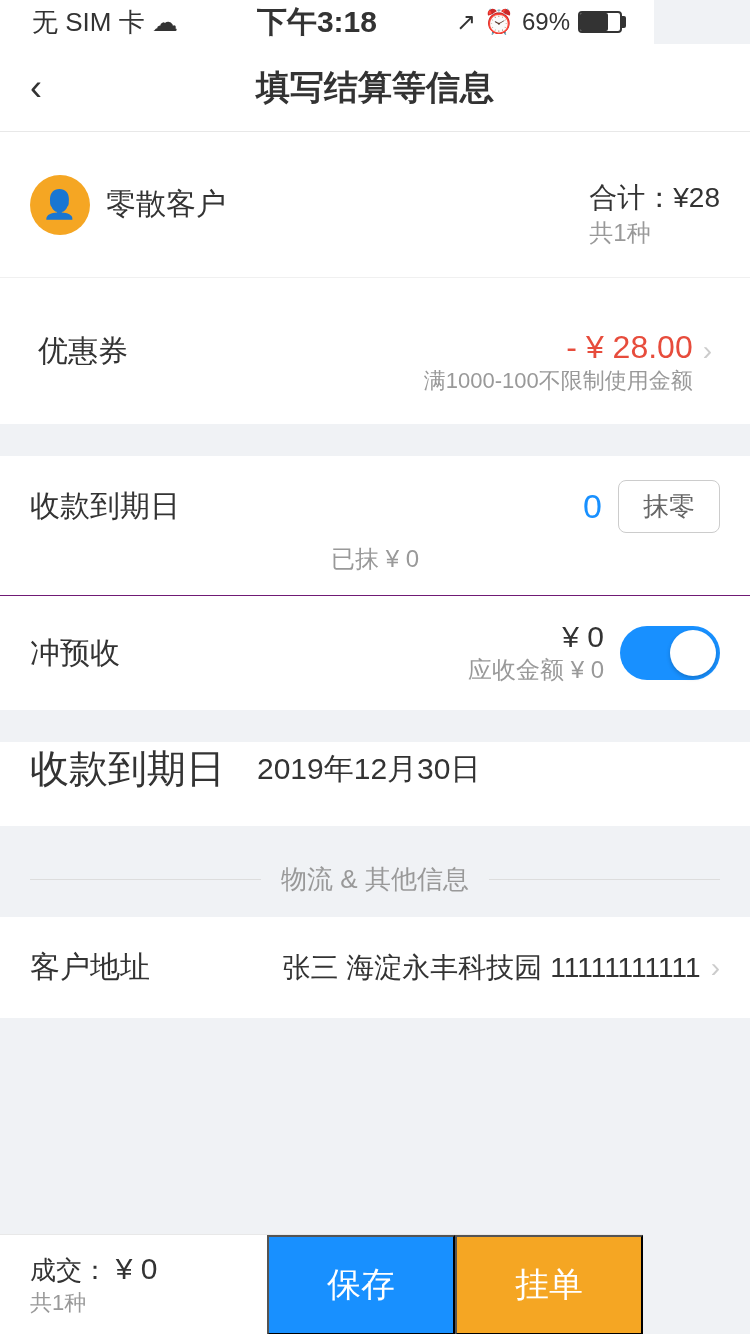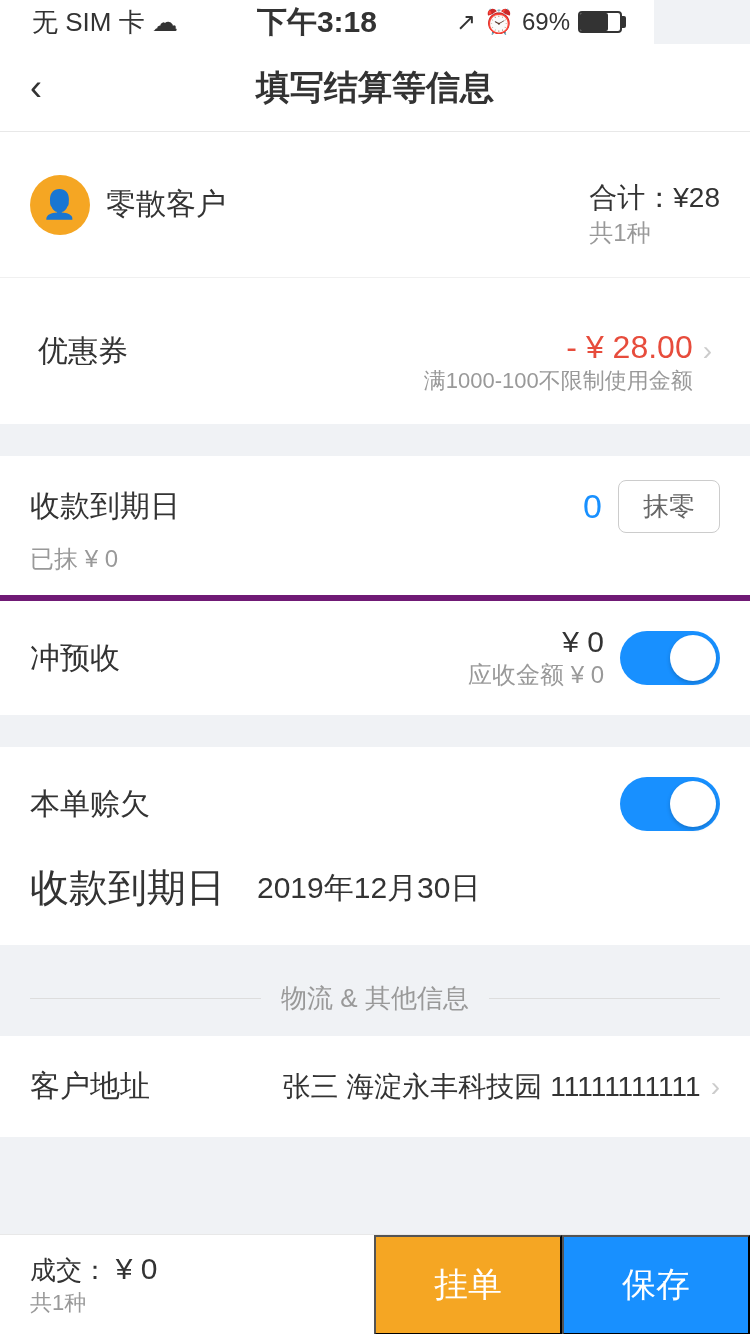--- a/index.html
+++ b/index.html
@@ -211,33 +211,33 @@
       border-radius: 8px;
       padding: 8px 24px;
       font-size: 26px;
       color: #666;
       background: #fff;
       cursor: pointer;
     }
     .already-deducted {
       font-size: 24px;
       color: #999;
-      text-align: left;
+      text-align: center;
       padding: 0 30px 20px 30px;
       background: #fff;
     }
 
     
     .prepay-row {
       display: flex;
       align-items: center;
       justify-content: space-between;
       padding: 24px 30px;
       background: #fff;
-      border-top: 6px solid #701a75;
+      border-top: 1px solid #701a75;
     }
     .prepay-right {
       display: flex;
       align-items: center;
       gap: 16px;
     }
     .prepay-amounts {
       text-align: right;
     }
     .prepay-value {
@@ -343,21 +343,21 @@
     .empty-space {
       height: 200px;
       background: #f0f2f5;
     }
 
     
     .bottom-bar {
       position: fixed;
       bottom: 0;
       left: 0;
-      width: 750px;
+      width: 643px;
       height: 100px;
       background: #fff;
       display: flex;
       align-items: center;
       border-top: 1px solid #e8e8e8;
     }
     .bottom-left {
       flex: 1;
       padding: 0 30px;
     }
@@ -464,26 +464,20 @@
         <div class="toggle">
           <div class="toggle-knob"></div>
         </div>
       </div>
     </div>
   </div>
 
   <div class="section-divider"></div>
 
   <div class="section">
-    <div class="debt-row">
-      <span class="debt-label">本单赊欠</span>
-      <div class="toggle">
-        <div class="toggle-knob"></div>
-      </div>
-    </div>
     <div class="date-row">
       <span class="date-label">收款到期日</span>
       <span class="date-value">2019年12月30日</span>
     </div>
   </div>
 
   <div class="logistics-divider">
     <div class="logistics-line"></div>
     <span class="logistics-text">物流 &amp; 其他信息</span>
     <div class="logistics-line"></div>
@@ -502,15 +496,15 @@
 </div>
 
 <div class="bottom-bar">
   <div class="bottom-left">
     <div>
       <span class="bottom-deal">成交：</span>
       <span class="bottom-deal-amount">¥ 0</span>
     </div>
     <div class="bottom-count">共1种</div>
   </div>
+  <button class="bottom-btn btn-save">保存</button>
   <button class="bottom-btn btn-pending">挂单</button>
-  <button class="bottom-btn btn-save">保存</button>
 </div>
 
 </body></html>

